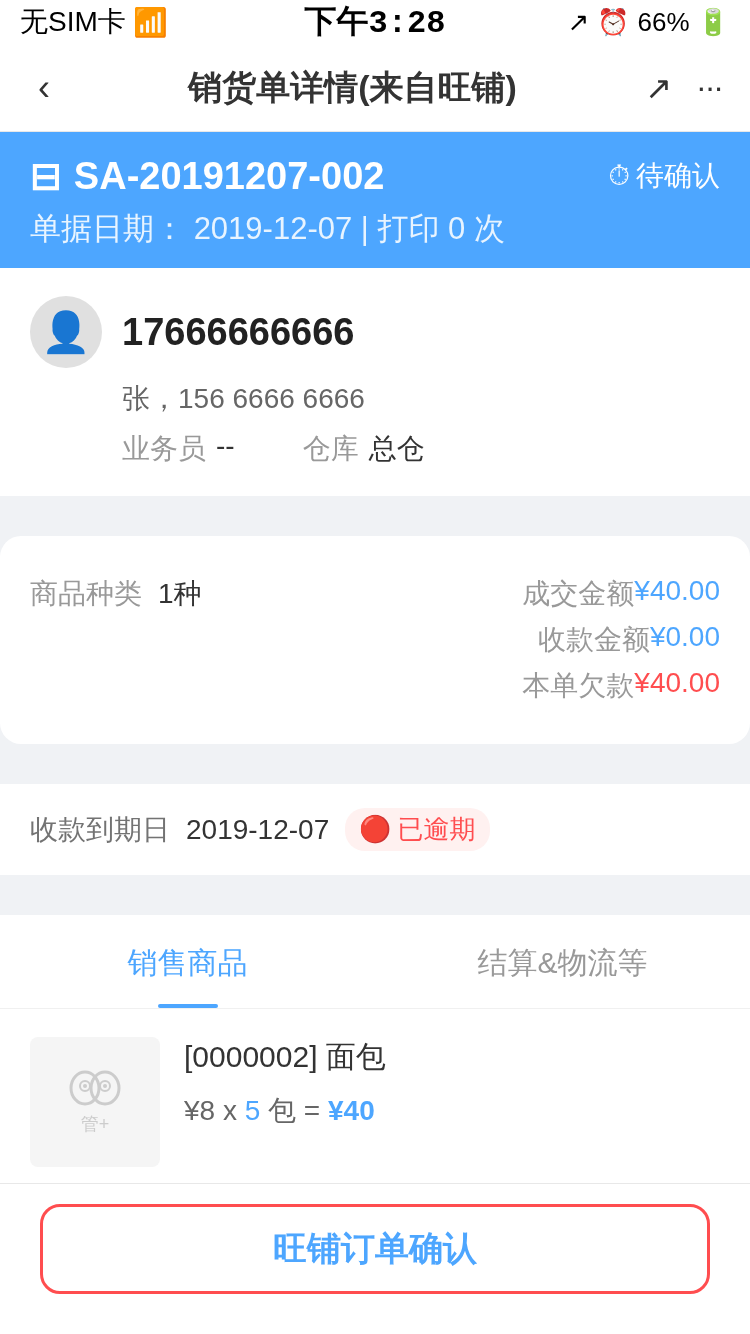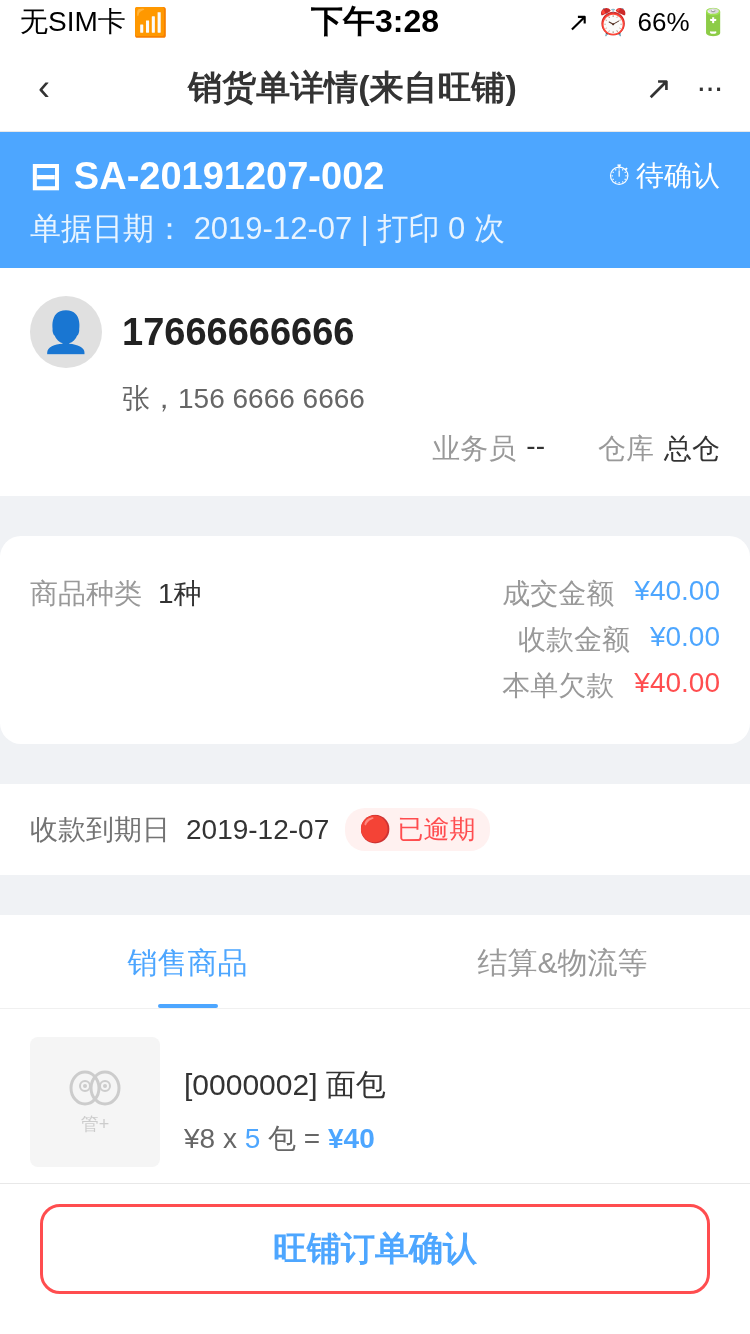--- a/index.html
+++ b/index.html
@@ -29,20 +29,21 @@
       gap: 8px;
       font-size: 28px;
       font-weight: 500;
     }
     .status-center {
       font-size: 32px;
       font-weight: 600;
       position: absolute;
       left: 50%;
       transform: translateX(-50%);
+      font-family: Liberation Mono, monospace;
     }
     .status-right {
       display: flex;
       align-items: center;
       gap: 8px;
       font-size: 26px;
     }
 
     
     .nav-bar {
@@ -149,25 +150,24 @@
       font-weight: 600;
       color: #222;
     }
     .customer-name {
       font-size: 28px;
       color: #666;
       padding-left: 92px;
     }
     .customer-meta {
       display: flex;
-      gap: 53px;
+      gap: 68px;
       padding-left: 92px;
       font-size: 28px;
       color: #666;
-      justify-content: flex-end;
     }
     .meta-item {
       display: flex;
       gap: 10px;
     }
     .meta-label { color: #999; }
     .meta-value { color: #333; }
 
     
     .order-summary {
@@ -192,21 +192,20 @@
     .summary-count { color: #333; font-size: 28px; }
     .summary-right {
       display: flex;
       flex-direction: column;
       align-items: flex-end;
       gap: 8px;
     }
     .amount-row {
       display: flex;
       justify-content: flex-start;
-      gap: 20px;
       font-size: 28px;
     }
     .amount-label { color: #999; }
     .amount-value-blue { color: #4da6ff; font-size: 28px; }
     .amount-value-red { color: #ff4d4f; font-size: 28px; }
 
     
     .due-date-section {
       background: #fff;
       padding: 24px 30px;
@@ -289,21 +288,20 @@
       display: flex;
       flex-direction: column;
       align-items: center;
       gap: 4px;
     }
     .product-info {
       flex: 1;
       display: flex;
       flex-direction: column;
       gap: 14px;
-      margin-top: 28px;
     }
     .product-name {
       font-size: 30px;
       color: #333;
       font-weight: 500;
     }
     .product-price {
       font-size: 28px;
       color: #666;
     }

